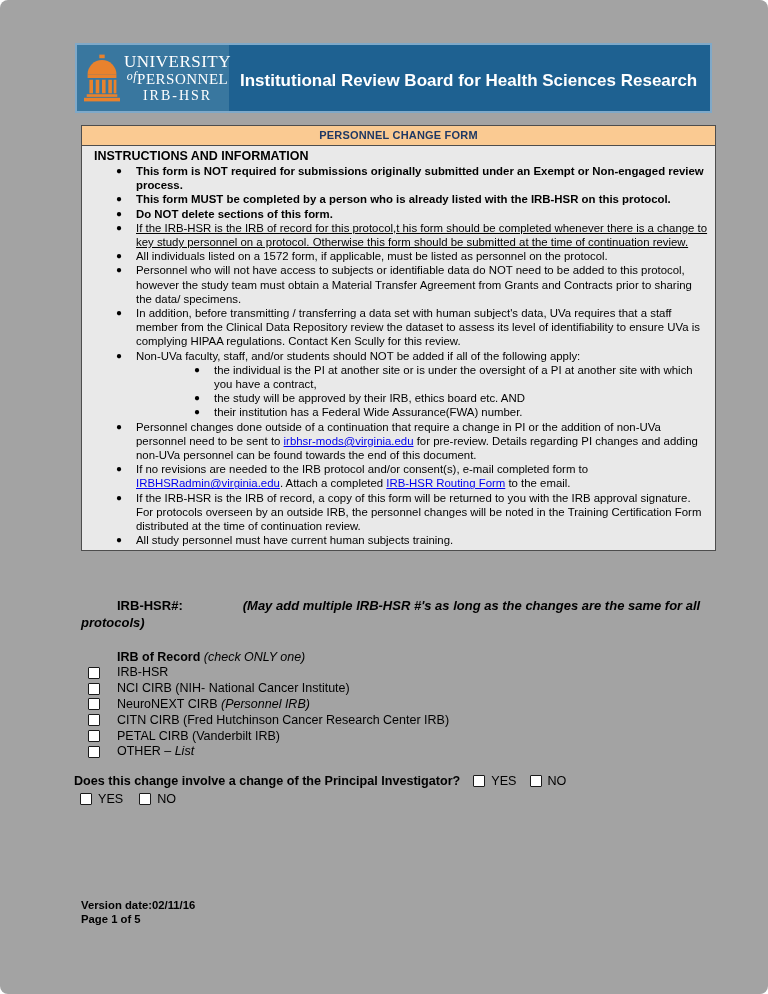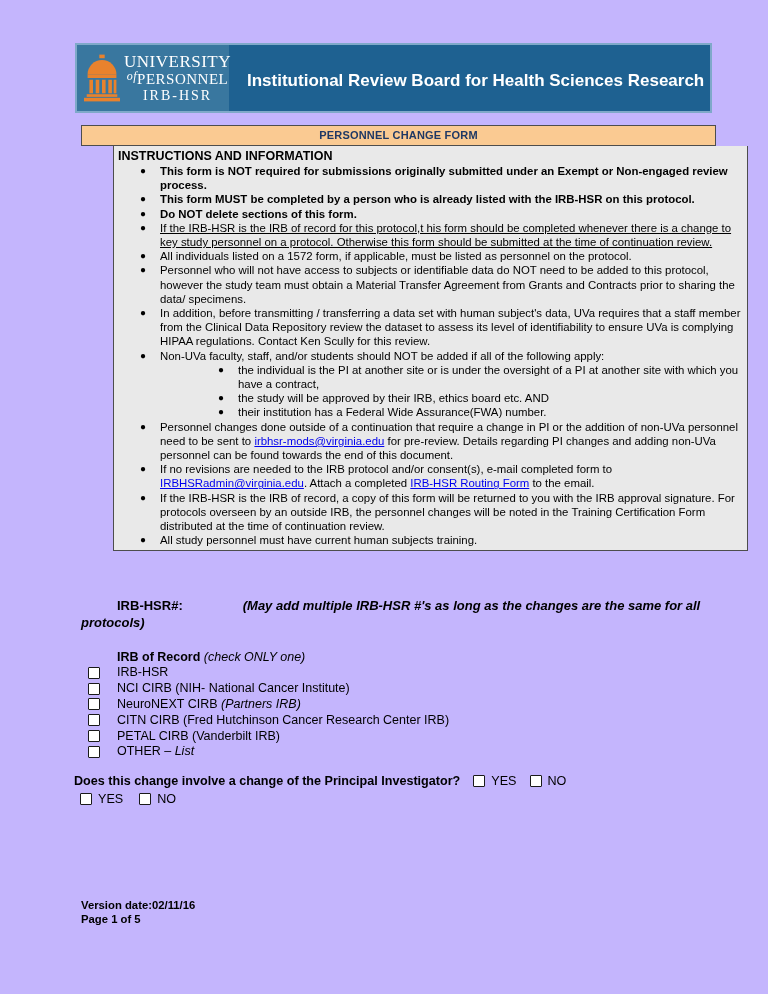--- a/index.html
+++ b/index.html
@@ -9,58 +9,57 @@
     --title-bar-bg:#FACA92;
     --title-text:#1F3864;
     --instructions-bg:#E9E9E9;
     --box-border:#4D4D4D;
     --link-blue:#0000EE;
     --rotunda-orange:#E8822D;
   }
   *{box-sizing:border-box;margin:0;padding:0;}
   html,body{background:#fff;}
   .page{
-    position:relative;width:768px;height:994px;background:#c4b5fd;
-    font-family:"Liberation Sans",sans-serif;color:#000;overflow:hidden;
+    position:relative;width:768px;height:994px;background:#a3a3a3;
+    font-family:"Liberation Sans",sans-serif;color:#000;overflow:hidden;border-radius:8px;
   }
   
   .banner{
     position:absolute;left:75px;top:43px;width:637px;height:70px;
     background:var(--banner-blue);
     border:2px solid var(--banner-border);
     display:flex;align-items:stretch;
   }
   .logo-block{
     width:152px;background:var(--banner-blue-light);
     display:flex;align-items:center;padding-left:7px;flex:none;
   }
   .rotunda{flex:none;margin-right:4px;display:flex;align-items:flex-end;}
   .logo-text{color:#fff;font-family:"Liberation Serif",serif;line-height:1.02;text-align:center;}
   .lg1{font-size:17px;letter-spacing:0.5px;}
   .lg2{font-size:15px;letter-spacing:0.5px;}
   .lg2 .of{font-style:italic;font-size:12px;vertical-align:4px;}
   .lg3{font-size:14px;letter-spacing:2px;margin-top:1px;}
   .banner-title{
     color:#fff;font-weight:bold;font-size:17px;
-    display:flex;align-items:center;padding-left:18px;margin-top:6px;
+    display:flex;align-items:center;padding-left:11px;margin-top:6px;
   }
   
   .title-bar{
     position:absolute;left:81px;top:125px;width:635px;height:21px;
     background:var(--title-bar-bg);border:1px solid var(--box-border);
     text-align:center;line-height:19px;font-weight:bold;font-size:11px;
     color:var(--title-text);letter-spacing:0.2px;
   }
   
   .instructions{
     position:absolute;left:81px;top:146px;width:635px;
     background:var(--instructions-bg);
     border:1px solid var(--box-border);border-top:none;
-    padding:2px 6px 3px 4px;
-    margin-left:32px;
+    padding:2px 6px 3px 12px;
   }
   .instr-heading{font-weight:bold;font-size:12.5px;line-height:16px;}
   .bullet-row{display:flex;font-size:11.4px;line-height:14.2px;}
   .bullet-row .marker{flex:none;margin-left:22px;width:20px;font-size:10px;}
   .bullet-row.sub .marker{margin-left:100px;width:20px;}
   .bullet-row .bullet-text{flex:1;}
   .bullet-row.bold{font-weight:bold;}
   .bullet-row.underline .bullet-text{text-decoration:underline;}
   .doclink{color:var(--link-blue);text-decoration:underline;cursor:pointer;}
   
@@ -215,21 +214,21 @@
         <div class="option-row">
           <span class="checkbox"></span>
           <span class="option-label">IRB-HSR</span>
         </div>
         <div class="option-row">
           <span class="checkbox"></span>
           <span class="option-label">NCI CIRB (NIH- National Cancer Institute)</span>
         </div>
         <div class="option-row">
           <span class="checkbox"></span>
-          <span class="option-label">NeuroNEXT CIRB  <span class="it-reg">(Partners IRB)</span></span>
+          <span class="option-label">NeuroNEXT CIRB  <span class="it-reg">(Personnel IRB)</span></span>
         </div>
         <div class="option-row">
           <span class="checkbox"></span>
           <span class="option-label">CITN CIRB (Fred Hutchinson Cancer Research Center IRB)</span>
         </div>
         <div class="option-row">
           <span class="checkbox"></span>
           <span class="option-label">PETAL CIRB (Vanderbilt IRB)</span>
         </div>
         <div class="option-row">

